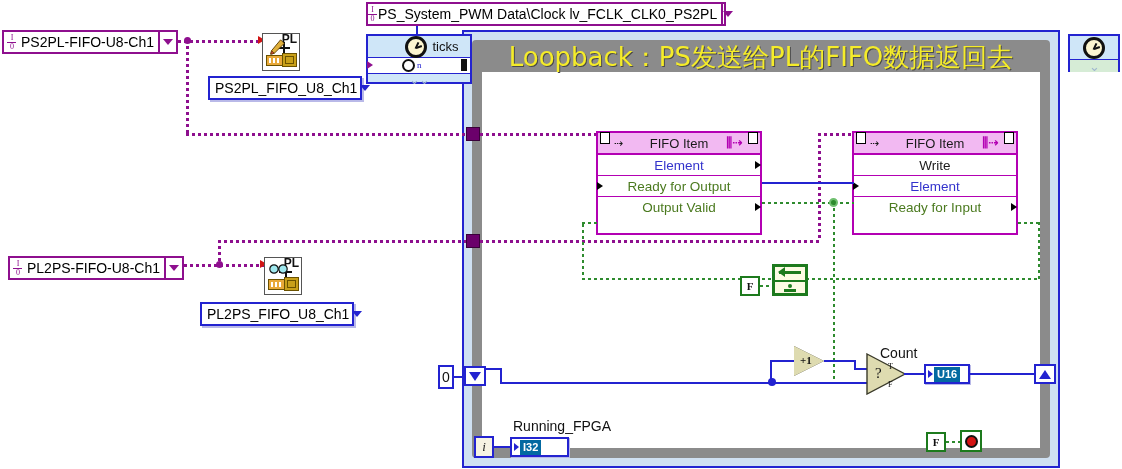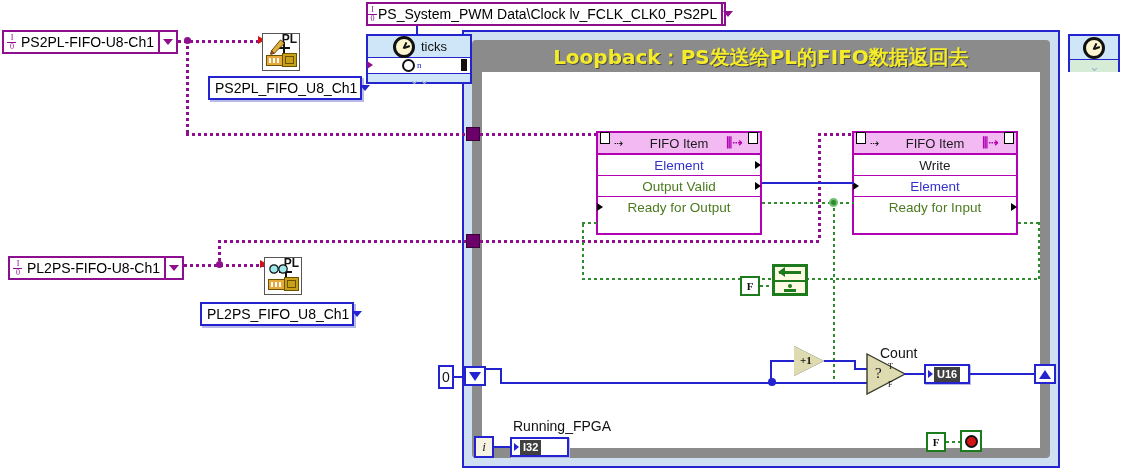--- a/index.html
+++ b/index.html
@@ -51,21 +51,21 @@
   
   #timed-loop-border{position:absolute;left:462px;top:30px;width:598px;height:438px;
         border:2px solid #2323d0;background:#cfe0f2;box-sizing:border-box;}
   #timed-loop-inner{position:absolute;left:472px;top:40px;width:578px;height:418px;
         background:#8b8b8b;box-sizing:border-box;border-radius:4px;}
   #timed-loop-field{position:absolute;left:482px;top:72px;width:558px;height:376px;
         background:#ffffff;box-sizing:border-box;}
 
   
   .tl-node{position:absolute;border:2px solid #2323d0;background:#cfe6f8;box-sizing:border-box;}
-  .tl-row{border-bottom:1px solid #2323d0;display:flex;align-items:center;box-sizing:border-box;}
+  .tl-row{border-bottom:1px solid #2323d0;display:flex;align-items:center;box-sizing:border-box;justify-content:center;}
   .clockface{width:22px;height:22px;border-radius:50%;background:#fdf6d0;
              border:3px solid #111;position:relative;box-sizing:border-box;}
   .clockface:before{content:"";position:absolute;left:8px;top:3px;width:2px;height:7px;
              background:#111;transform:rotate(25deg);}
   .clockface:after{content:"";position:absolute;left:8px;top:7px;width:6px;height:2px;
              background:#111;transform:rotate(-20deg);}
   .chev{color:#9fb6cf;font-size:13px;line-height:9px;text-align:center;width:100%;
         letter-spacing:-1px;}
 
   
@@ -98,21 +98,21 @@
   .junction-p{position:absolute;width:7px;height:7px;background:#8e0f8e;border-radius:50%;}
   .junction-b{position:absolute;width:8px;height:8px;background:#2323d0;border-radius:50%;}
   .junction-g{position:absolute;width:9px;height:9px;background:#2e8b2e;
               border:2px solid #6fbf6f;border-radius:50%;box-sizing:border-box;}
   .tunnel{position:absolute;width:14px;height:14px;background:#6b006b;border:1px solid #3a003a;
           box-sizing:border-box;}
 
   
   #banner{position:absolute;left:472px;top:40px;width:578px;height:34px;
           display:flex;align-items:center;justify-content:center;}
-  #banner span{color:#f5ec29;font-size:20px;font-weight:bold;
+  #banner span{color:#f5ec29;font-size:26px;font-weight:normal;
                font-family:"DejaVu Sans","Liberation Sans",sans-serif;
                text-shadow:1px 1px 0 #4a4a4a;white-space:nowrap;}
 
   
   .fbnode{position:absolute;width:36px;height:32px;border:3px solid #1d7a1d;
           background:#fdfbe3;box-sizing:border-box;}
   .fbnode .top{height:13px;border-bottom:2px solid #1d7a1d;position:relative;}
   .fb-arrow{position:absolute;left:4px;top:4px;width:22px;height:3px;background:#1d7a1d;}
   .fb-arrow:before{content:"";position:absolute;left:-1px;top:-4px;width:0;height:0;
           border-top:5.5px solid transparent;border-bottom:5.5px solid transparent;
@@ -140,21 +140,21 @@
   .sr-tri{width:0;height:0;border-left:6px solid transparent;border-right:6px solid transparent;
           border-top:9px solid #2323d0;}
   .sr-tri-up{width:0;height:0;border-left:6px solid transparent;border-right:6px solid transparent;
           border-bottom:9px solid #2323d0;}
   .iterm{position:absolute;width:20px;height:22px;border:2px solid #2323d0;background:#f6f3e3;
          box-sizing:border-box;display:flex;align-items:center;justify-content:center;
          font-size:13px;font-style:italic;color:#222;font-family:"Liberation Serif",serif;}
   .indbox{position:absolute;height:20px;border:2px solid #2323d0;background:#fff;
           box-sizing:border-box;display:flex;align-items:center;padding:0 2px;
           box-shadow:1px 1px 0 0 #b9b9e8;}
-  .indbox .chip2{background:#404040;color:#fff;font-size:11px;font-weight:bold;
+  .indbox .chip2{background:#0369a1;color:#fff;font-size:11px;font-weight:bold;
           padding:0 3px;line-height:15px;display:flex;align-items:center;}
   .indbox .tri{width:0;height:0;border-top:4px solid transparent;border-bottom:4px solid transparent;
           border-left:5px solid #2323d0;margin-right:1px;}
 
   .lbl{position:absolute;font-size:14px;color:#111;white-space:nowrap;}
 
   
   .tri-fn{position:absolute;width:0;height:0;border-top:15px solid transparent;
           border-bottom:15px solid transparent;border-left:30px solid #dedbb0;
           filter:drop-shadow(0 0 0.5px #333);}
@@ -299,26 +299,26 @@
     <span style="position:absolute;left:16px;top:4px;font-size:11px;">⇢</span>
     <span>FIFO Item</span>
     <span style="position:absolute;right:17px;top:2px;color:#b300b3;font-size:13px;font-weight:bold;">⫼⇢</span>
     <div class="corner-doc" style="right:2px;top:-1px;"></div>
   </div>
   <div class="row r-blue">
     <span>Element</span>
     <div class="pin-r" style="top:6px;"></div>
   </div>
   <div class="row r-green">
+    <div class="pin-l" style="top:6px;"></div>
+    <span>Ready for Output</span>
+  </div>
+  <div class="row r-green">
     <span>Output Valid</span>
     <div class="pin-r" style="top:6px;"></div>
-  </div>
-  <div class="row r-green">
-    <div class="pin-l" style="top:6px;"></div>
-    <span>Ready for Output</span>
   </div>
 </div>
 
 <div class="fifonode" style="left:852px;top:131px;width:166px;height:104px;">
   <div class="hdr">
     <div class="corner-doc" style="left:2px;top:-1px;"></div>
     <span style="position:absolute;left:16px;top:4px;font-size:11px;">⇢</span>
     <span>FIFO Item</span>
     <span style="position:absolute;right:17px;top:2px;color:#b300b3;font-size:13px;font-weight:bold;">⫼⇢</span>
     <div class="corner-doc" style="right:2px;top:-1px;"></div>

